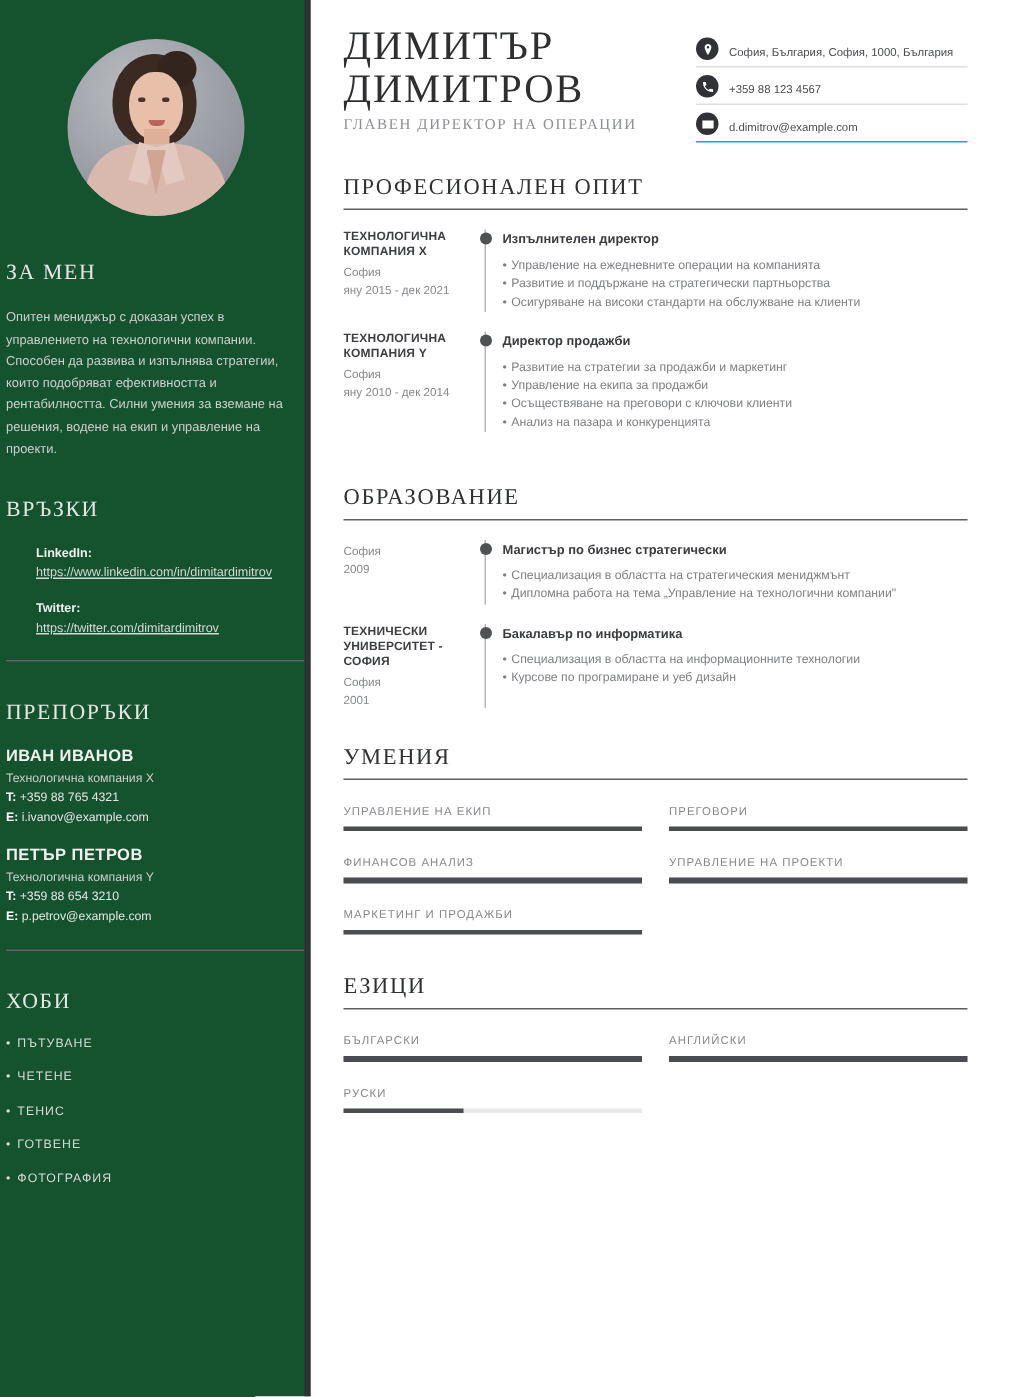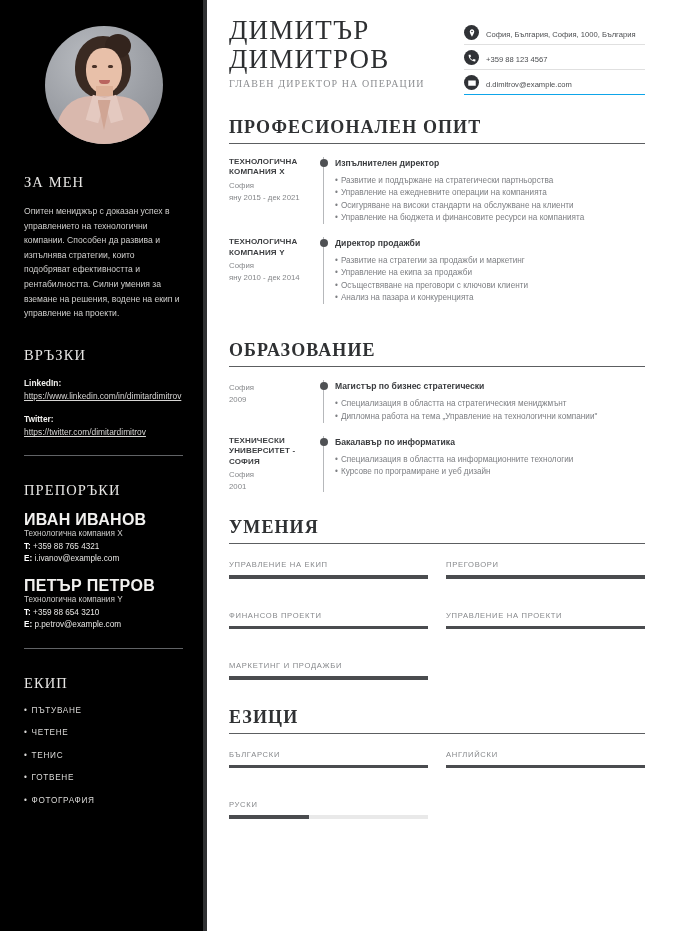--- a/index.html
+++ b/index.html
@@ -8,23 +8,23 @@
     font-family:"Liberation Sans", sans-serif;
     background:#ffffff;
     position:relative;
     overflow:hidden;
   }
   .page { position:relative; width:675px; height:931px; background:#fff; display:flex; }
 
   
   .sidebar {
     width:207px; height:931px;
-    background:#000000;
+    background:#14532d;
     position:relative;
-    padding:0 24px;
+    padding:0 4px;
     flex:0 0 207px;
   }
   .sidebar::after{
     content:""; position:absolute; right:0; top:0; width:4px; height:100%;
     background:#303133;
   }
   .photo-wrap { padding-top:26px; display:flex; justify-content:center; }
   .photo {
     width:118px; height:118px; border-radius:50%;
     background:radial-gradient(circle at 38% 30%, #b9bcc1 0%, #9b9ea4 55%, #85888e 100%);
@@ -80,25 +80,25 @@
     letter-spacing:1.1px;
     font-weight:400;
     margin-top:26px;
     margin-bottom:13px;
   }
   .side-h.first { margin-top:30px; }
   .side-p {
     color:#d0cfcd; font-size:8.6px; line-height:14.6px;
   }
   .side-div { height:1px; background:#616366; margin:16px 0 0 0; }
-  .link-block { margin-bottom:11px; }
+  .link-block { margin-bottom:11px;margin-left:20px; }
   .link-label { color:#f0efed; font-size:8.4px; font-weight:bold; line-height:13px; }
   .link-url { color:#d8d7d5; font-size:8.4px; line-height:12.6px; text-decoration:underline; word-break:break-all; display:block; }
   .ref-block { margin-bottom:12px; }
-  .ref-name { color:#f2f1ef; font-size:16px; font-weight:bold; letter-spacing:.3px; line-height:15px; }
+  .ref-name { color:#f2f1ef; font-size:11px; font-weight:bold; letter-spacing:.3px; line-height:15px; }
   .ref-co { color:#cfcecc; font-size:8.2px; line-height:14px; }
   .ref-line { color:#e6e5e3; font-size:8.2px; line-height:12.4px; }
   .ref-line b { color:#ffffff; }
   .hobby { color:#dbdad8; font-size:8.2px; letter-spacing:.7px; line-height:12px; margin-bottom:10.5px; }
   .hobby .dot { margin-right:4px; }
 
   
   .main { flex:1; position:relative; padding:0 30px 0 22px; }
   .header { display:flex; padding-top:16px; }
   .name-col { width:235px; }
@@ -115,21 +115,21 @@
   .c-row:last-child{ border-bottom:1px solid #0ea5e9; }
   .c-icon {
     width:15px; height:15px; border-radius:50%; background:#303236;
     flex:0 0 15px; margin-right:7px; position:relative; margin-top:1px;
   }
   .c-icon svg{ position:absolute; left:50%; top:50%; transform:translate(-50%,-50%); }
   .c-text { font-size:7.6px; color:#4b4d50; line-height:10.4px; padding-top:1px; }
 
   .sec-h {
     font-family:"Liberation Serif", serif;
-    font-size:18px; letter-spacing:1.1px; color:#2f3133; font-weight:700;
+    font-size:15px; letter-spacing:1.1px; color:#2f3133; font-weight:400;
     padding-bottom:5px; border-bottom:1.6px solid #5c5e61;
   }
   .sec { margin-top:0; }
   .sec-exp { margin-top:22px; }
   .sec-edu { margin-top:36px; }
   .sec-skills { margin-top:25px; }
   .sec-lang { margin-top:27px; }
 
   .entry { display:flex; margin-top:13px; }
   .entry-left { width:87px; flex:0 0 87px; padding-right:6px; }
@@ -137,21 +137,21 @@
   .e-city { font-size:7.8px; color:#86888b; line-height:12px; margin-top:2px; }
   .e-date { font-size:7.8px; color:#86888b; line-height:11px; }
   .entry-rail { width:16px; flex:0 0 16px; position:relative; }
   .rail-line { position:absolute; left:7px; top:0; width:1.2px; background:#b6b8bb; height:100%; }
   .rail-dot { position:absolute; left:3.5px; top:2px; width:8px; height:8px; border-radius:50%; background:#4f5154; }
   .entry-right { flex:1; padding-left:3px; }
   .e-title { font-size:8.6px; font-weight:bold; color:#3a3c3f; line-height:12px; margin-bottom:6px; }
   .e-bullet { font-size:8.2px; color:#7d7f83; line-height:12.3px; }
   .e-bullet .b { margin-right:3px; }
 
-  .grid2 { display:flex; flex-wrap:wrap; justify-content:space-between;gap:16px; }
+  .grid2 { display:flex; flex-wrap:wrap; justify-content:space-between; }
   .bar-item { width:199px; margin-top:16px; }
   .bar-label { font-size:7.6px; letter-spacing:.7px; color:#86888b; margin-bottom:6px; }
   .bar-track { height:3.5px; background:#e9e9e9; width:100%; position:relative; }
   .bar-fill { height:3.5px; background:#4a4c4f; position:absolute; left:0; top:0; }
 </style>
 </head>
 <body>
 
 <div class="page">
 
@@ -195,21 +195,21 @@
       <div class="ref-line"><b>E:</b> <span>i.ivanov@example.com</span></div>
     </div>
     <div class="ref-block">
       <div class="ref-name">ПЕТЪР ПЕТРОВ</div>
       <div class="ref-co">Технологична компания Y</div>
       <div class="ref-line"><b>T:</b> <span>+359 88 654 3210</span></div>
       <div class="ref-line"><b>E:</b> <span>p.petrov@example.com</span></div>
     </div>
     <div class="side-div"></div>
 
-    <h2 class="side-h">ЕКИП</h2>
+    <h2 class="side-h">ХОБИ</h2>
     <div class="hobby"><span class="dot">•</span><span>ПЪТУВАНЕ</span></div>
     <div class="hobby"><span class="dot">•</span><span>ЧЕТЕНЕ</span></div>
     <div class="hobby"><span class="dot">•</span><span>ТЕНИС</span></div>
     <div class="hobby"><span class="dot">•</span><span>ГОТВЕНЕ</span></div>
     <div class="hobby"><span class="dot">•</span><span>ФОТОГРАФИЯ</span></div>
   </aside>
 
   <main class="main">
 
     <div class="header">
@@ -254,24 +254,23 @@
           <div class="e-org">ТЕХНОЛОГИЧНА КОМПАНИЯ X</div>
           <div class="e-city">София</div>
           <div class="e-date">яну 2015 - дек 2021</div>
         </div>
         <div class="entry-rail">
             <span class="rail-line"></span>
             <span class="rail-dot"></span>
           </div>
         <div class="entry-right">
           <div class="e-title">Изпълнителен директор</div>
+          <div class="e-bullet"><span class="b">•</span><span>Управление на ежедневните операции на компанията</span></div>
           <div class="e-bullet"><span class="b">•</span><span>Развитие и поддържане на стратегически партньорства</span></div>
-          <div class="e-bullet"><span class="b">•</span><span>Управление на ежедневните операции на компанията</span></div>
           <div class="e-bullet"><span class="b">•</span><span>Осигуряване на високи стандарти на обслужване на клиенти</span></div>
-          <div class="e-bullet"><span class="b">•</span><span>Управление на бюджета и финансовите ресурси на компанията</span></div>
         </div>
       </div>
 
       <div class="entry">
         <div class="entry-left">
           <div class="e-org">ТЕХНОЛОГИЧНА КОМПАНИЯ Y</div>
           <div class="e-city">София</div>
           <div class="e-date">яну 2010 - дек 2014</div>
         </div>
         <div class="entry-rail">
@@ -334,21 +333,21 @@
               <div class="bar-fill" style="width: 100%;"></div>
             </div>
         </div>
         <div class="bar-item">
           <div class="bar-label">ПРЕГОВОРИ</div>
           <div class="bar-track">
               <div class="bar-fill" style="width: 100%;"></div>
             </div>
         </div>
         <div class="bar-item">
-          <div class="bar-label">ФИНАНСОВ ПРОЕКТИ</div>
+          <div class="bar-label">ФИНАНСОВ АНАЛИЗ</div>
           <div class="bar-track">
               <div class="bar-fill" style="width: 100%;"></div>
             </div>
         </div>
         <div class="bar-item">
           <div class="bar-label">УПРАВЛЕНИЕ НА ПРОЕКТИ</div>
           <div class="bar-track">
               <div class="bar-fill" style="width: 100%;"></div>
             </div>
         </div>

